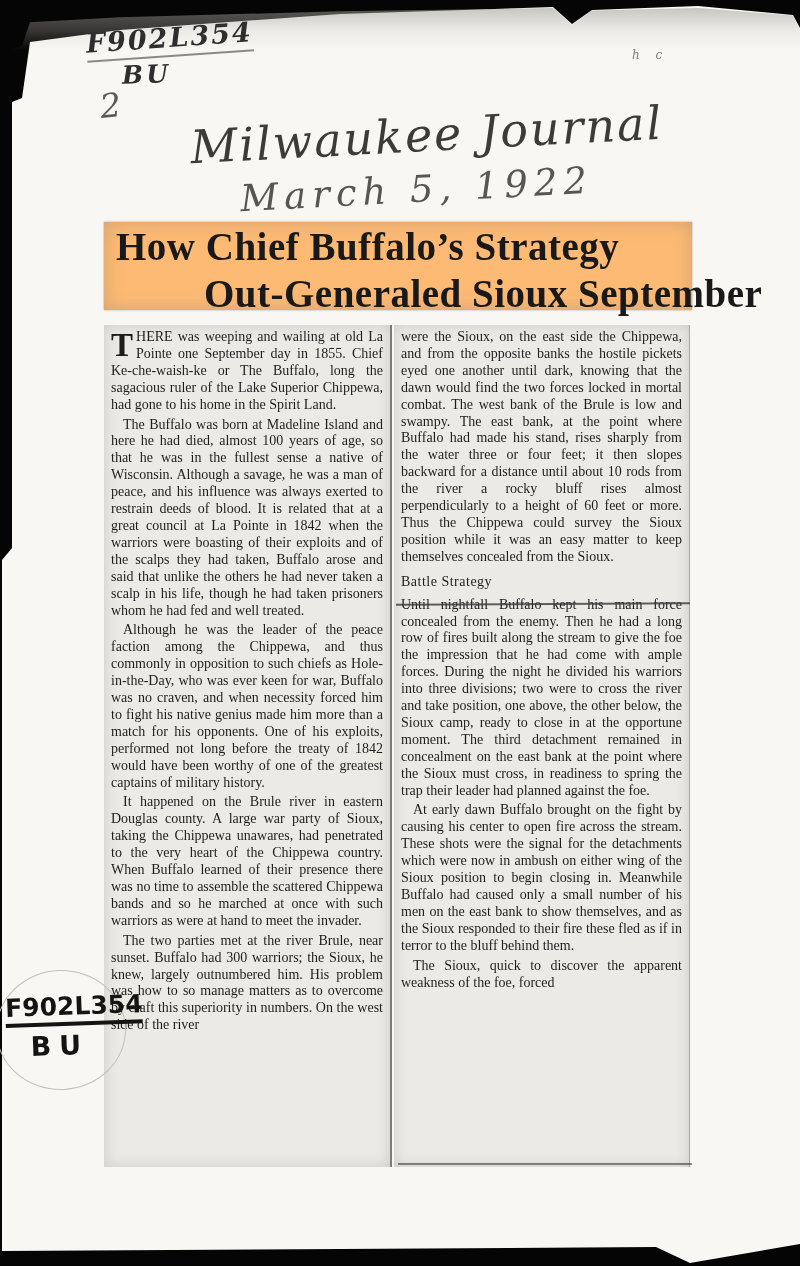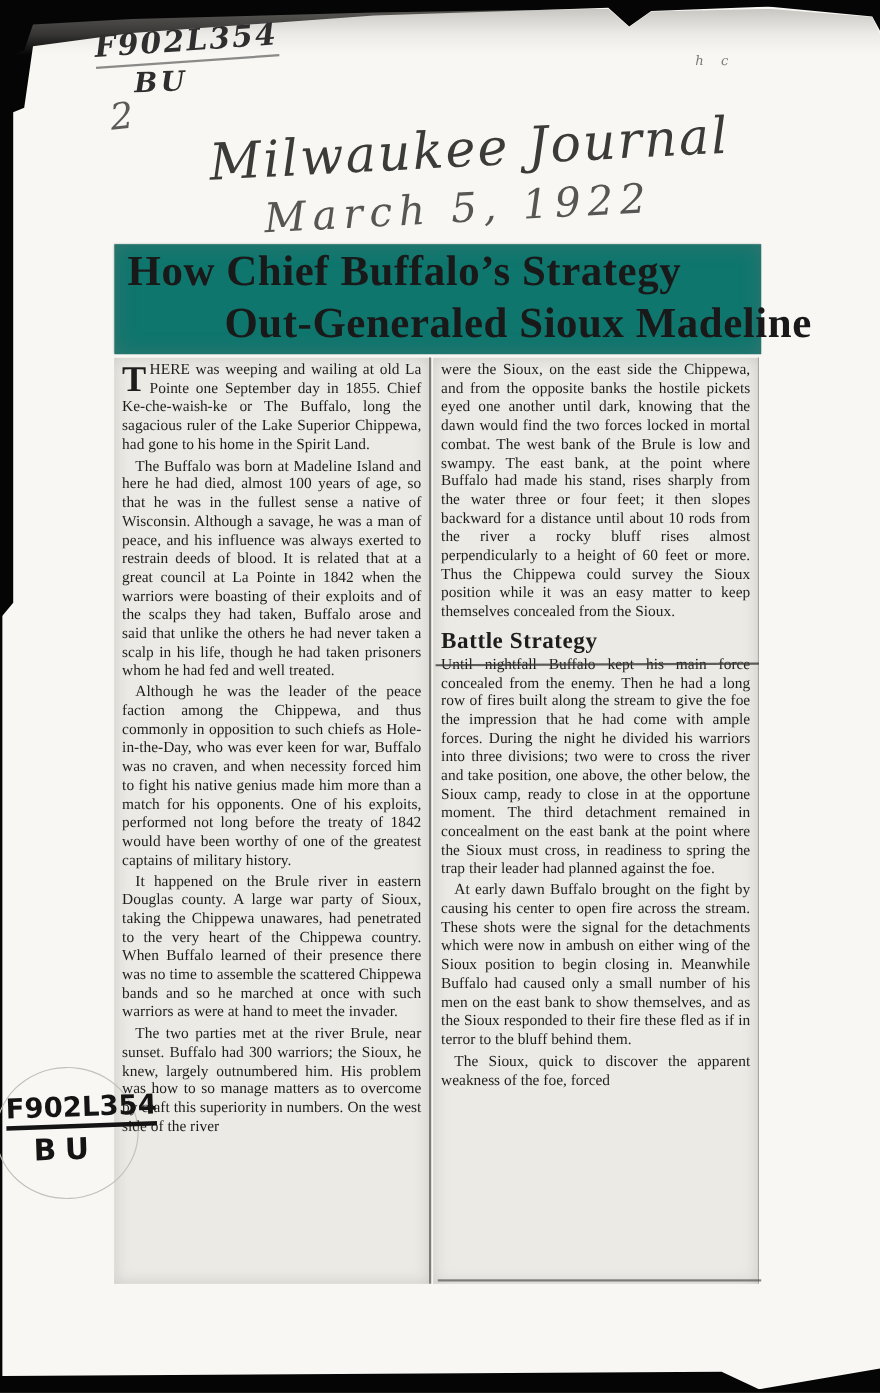--- a/index.html
+++ b/index.html
@@ -17,37 +17,37 @@
   
   .hand{position:absolute;font-family:"DejaVu Serif",serif;font-style:italic;color:#2e2e2e;white-space:nowrap;}
   #callnum{left:86px;top:22px;font-size:27px;transform:rotate(-4deg);font-weight:bold;
            border-bottom:2px solid #8a8a88;padding-bottom:2px;letter-spacing:2px;}
   #bu-mark{left:122px;top:60px;font-size:25px;transform:rotate(-2deg);font-weight:bold;letter-spacing:3px;}
   #page-num{left:100px;top:86px;font-size:33px;color:#5a5a58;transform:rotate(-6deg);}
   #corner-mark{left:632px;top:48px;font-size:12px;color:#7a7a78;letter-spacing:6px;}
   #journal-title{left:190px;top:108px;font-size:46px;color:#3b3b39;transform:rotate(-3deg);letter-spacing:2px;}
   #journal-date{left:240px;top:168px;font-size:37px;color:#565654;transform:rotate(-3deg);letter-spacing:6px;}
   
-  #headline-block{position:absolute;left:104px;top:222px;width:588px;height:100px;
-      background:#0f766e;box-shadow:inset 0 0 18px rgba(120,118,112,.35),0 0 2px rgba(90,90,88,.5);
+  #headline-block{position:absolute;left:104px;top:222px;width:588px;height:88px;
+      background:#fdba74;box-shadow:inset 0 0 18px rgba(120,118,112,.35),0 0 2px rgba(90,90,88,.5);
       color:#191919;}
   #headline-block .hl{position:absolute;white-space:nowrap;font-family:"Liberation Serif",serif;
       font-weight:bold;font-size:39px;letter-spacing:.5px;}
   #hl1{left:12px;top:2px;}
   #hl2{left:100px;top:49px;}
   .col{position:absolute;top:325px;height:842px;background:#eceae5;
        box-shadow:inset 0 0 14px rgba(125,122,115,.28);
        font-size:14px;line-height:16.9px;color:#1d1d1d;text-align:justify;
        padding:4px 7px 0 7px;box-sizing:border-box;overflow:hidden;}
   #col-left{left:104px;width:288px;border-right:2px solid #7e7c78;}
   #col-right{left:394px;width:296px;border-right:1px solid #a9a7a2;}
   .col p{margin:0 0 3px 0;text-indent:12px;}
   .col p:first-child{text-indent:0;}
   .dropcap{float:left;font-size:33px;line-height:28px;font-weight:bold;padding:2px 3px 0 0;}
-  #subhead{font-family:"Liberation Serif",serif;font-weight:bold;font-size:21px;
+  #subhead{font-family:"Liberation Serif",serif;font-weight:normal;font-size:14px;
            margin:8px 0 6px 0;text-indent:0;letter-spacing:.5px;}
   
   #stamp{position:absolute;left:2px;top:982px;width:118px;height:96px;transform:rotate(-2deg);}
   #stamp-circle{position:absolute;left:-6px;top:-12px;width:128px;height:118px;border:1px solid #c2c0ba;
                 border-radius:50%;}
   #stamp-line1{position:absolute;left:4px;top:10px;font-family:"DejaVu Sans",sans-serif;font-weight:bold;
                font-size:25px;color:#141414;border-bottom:4px solid #141414;padding-bottom:1px;letter-spacing:0px;}
   #stamp-line2{position:absolute;left:28px;top:48px;font-family:"DejaVu Sans",sans-serif;font-weight:bold;
                font-size:27px;color:#141414;letter-spacing:8px;}
   
@@ -66,21 +66,21 @@
 
   <div id="callnum" class="hand">F902L354</div>
   <div id="bu-mark" class="hand">BU</div>
   <div id="page-num" class="hand">2</div>
   <div id="corner-mark" class="hand">h c</div>
   <div id="journal-title" class="hand">Milwaukee Journal</div>
   <div id="journal-date" class="hand">March 5, 1922</div>
 
   <div id="headline-block">
     <div id="hl1" class="hl">How Chief Buffalo’s Strategy</div>
-    <div id="hl2" class="hl">Out-Generaled Sioux Madeline</div>
+    <div id="hl2" class="hl">Out-Generaled Sioux September</div>
   </div>
 
   <div id="col-left" class="col">
       <p><span class="dropcap">T</span>HERE was weeping and wailing at old La Pointe one September day in 1855. Chief Ke-che-waish-ke or The Buffalo, long the sagacious ruler of the Lake Superior Chippewa, had gone to his home in the Spirit Land.</p>
       <p>The Buffalo was born at Madeline Island and here he had died, almost 100 years of age, so that he was in the fullest sense a native of Wisconsin. Although a savage, he was a man of peace, and his influence was always exerted to restrain deeds of blood. It is related that at a great council at La Pointe in 1842 when the warriors were boasting of their exploits and of the scalps they had taken, Buffalo arose and said that unlike the others he had never taken a scalp in his life, though he had taken prisoners whom he had fed and well treated.</p>
       <p>Although he was the leader of the peace faction among the Chippewa, and thus commonly in opposition to such chiefs as Hole-in-the-Day, who was ever keen for war, Buffalo was no craven, and when necessity forced him to fight his native genius made him more than a match for his opponents. One of his exploits, performed not long before the treaty of 1842 would have been worthy of one of the greatest captains of military history.</p>
       <p>It happened on the Brule river in eastern Douglas county. A large war party of Sioux, taking the Chippewa unawares, had penetrated to the very heart of the Chippewa country. When Buffalo learned of their presence there was no time to assemble the scattered Chippewa bands and so he marched at once with such warriors as were at hand to meet the invader.</p>
       <p>The two parties met at the river Brule, near sunset. Buffalo had 300 warriors; the Sioux, he knew, largely outnumbered him. His problem was how to so manage matters as to overcome by craft this superiority in numbers. On the west side of the river</p>
     </div>
 

